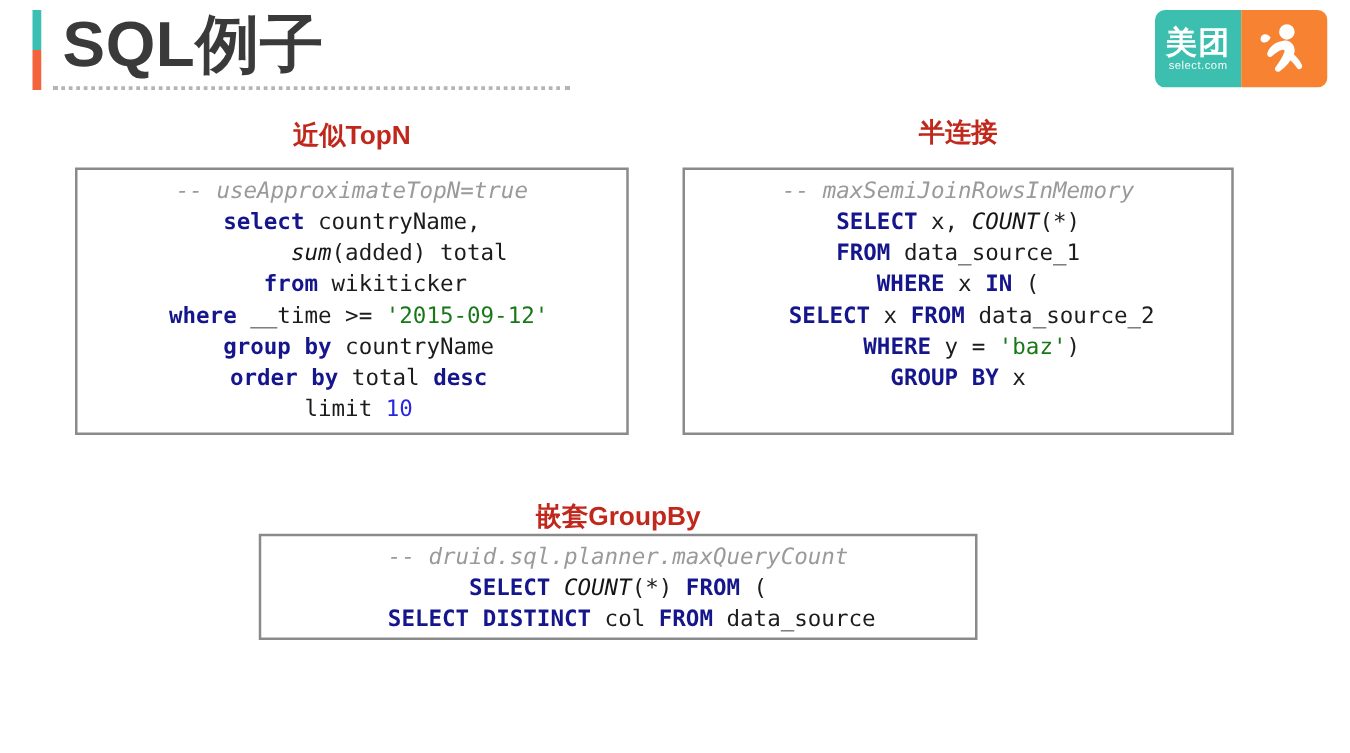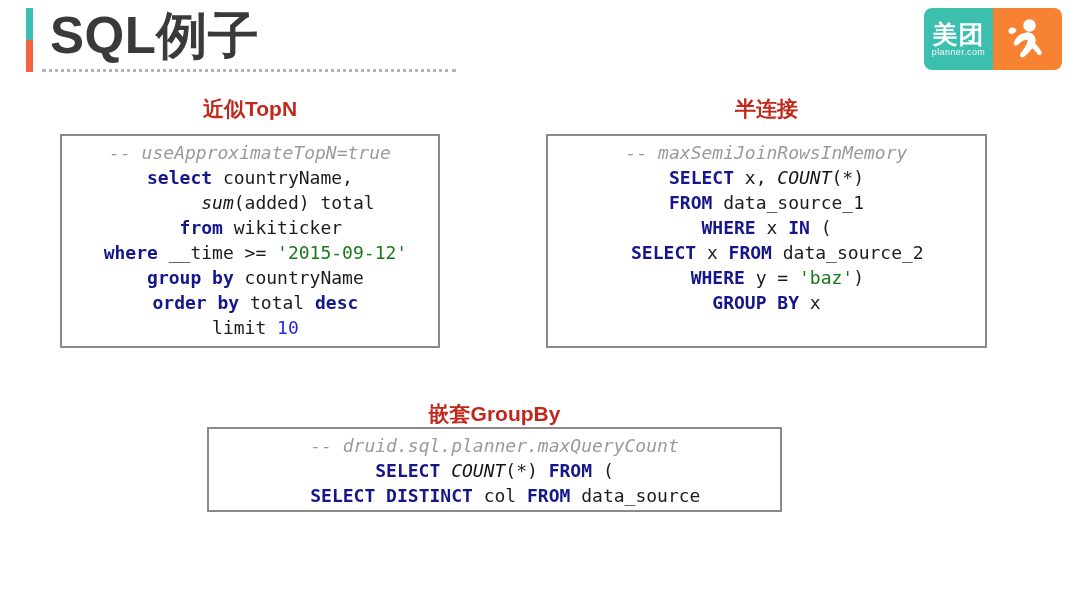--- a/index.html
+++ b/index.html
@@ -133,50 +133,50 @@
 
   
   .t-comment { color: #9a9a9a; font-style: italic; }
   .t-kw      { color: #16168c; font-weight: bold; }
   .t-fn      { color: #151515; font-style: italic; }
   .t-str     { color: #187818; font-weight: normal; }
   .t-num     { color: #2727e0; }
   .t-plain   { color: #1c1c1c; }
 
   
-  #sec-topn     { left: 60px;  top: 96px;  width: 380px; }
+  #sec-topn     { left: 60px;  top: 96px;  width: 443px; }
   #sec-semijoin { left: 546px; top: 96px;  width: 441px; }
   #sec-nested   { left: 207px; top: 401px; width: 575px; }
 
   #sec-topn     .code-box { height: 214px; }
   #sec-semijoin .code-box { height: 214px; }
   #sec-nested   .code-box { height: 85px; }
 
   #sec-topn     .section-heading { margin-bottom: 12px; }
-  #sec-semijoin .section-heading { margin-bottom: 12px; }
+  #sec-semijoin .section-heading { margin-bottom: 12px; font-family: Liberation Mono, monospace; }
   #sec-nested   .section-heading { }
 </style>
 </head>
 <body>
 
 <div class="slide-header">
 
   <div class="accent-bar">
     <div class="bar-top"></div>
     <div class="bar-bottom"></div>
   </div>
 
   <div class="slide-title">SQL例子</div>
 
   <div class="title-dotted-rule"></div>
 
   <div class="logo">
     <div class="logo-left">
       <div class="logo-cn">美团</div>
-      <div class="logo-domain">planner.com</div>
+      <div class="logo-domain">select.com</div>
     </div>
     <div class="logo-right">
       <span>
         <svg width="44" height="46" viewBox="0 0 44 46" aria-hidden="true">
           <circle cx="23.5" cy="9.5" r="6.2" fill="#ffffff"></circle>
           <path d="M20.5 16.5 C14 17.5 10 21 8 26 C7 28.5 9.5 30.5 11.5 29 C14 27 16.5 24.5 20 23.8
                    C21 23.6 22 24.3 21.6 25.4 C20 30 17.5 33.5 14.5 37.5 C12.8 39.8 15.5 42.6 17.8 41
                    C22.5 37.6 26.5 33 29 27.5 C31.2 22.7 28.2 17.3 23.2 16.4 C22.3 16.3 21.4 16.3 20.5 16.5 Z" fill="#ffffff"></path>
           <path d="M28.5 27 C31.5 29.5 34 32.5 35.5 36 C36.6 38.6 33.2 40.6 31.6 38.3
                    C30 36 28.2 33.8 26 32 Z" fill="#ffffff"></path>

